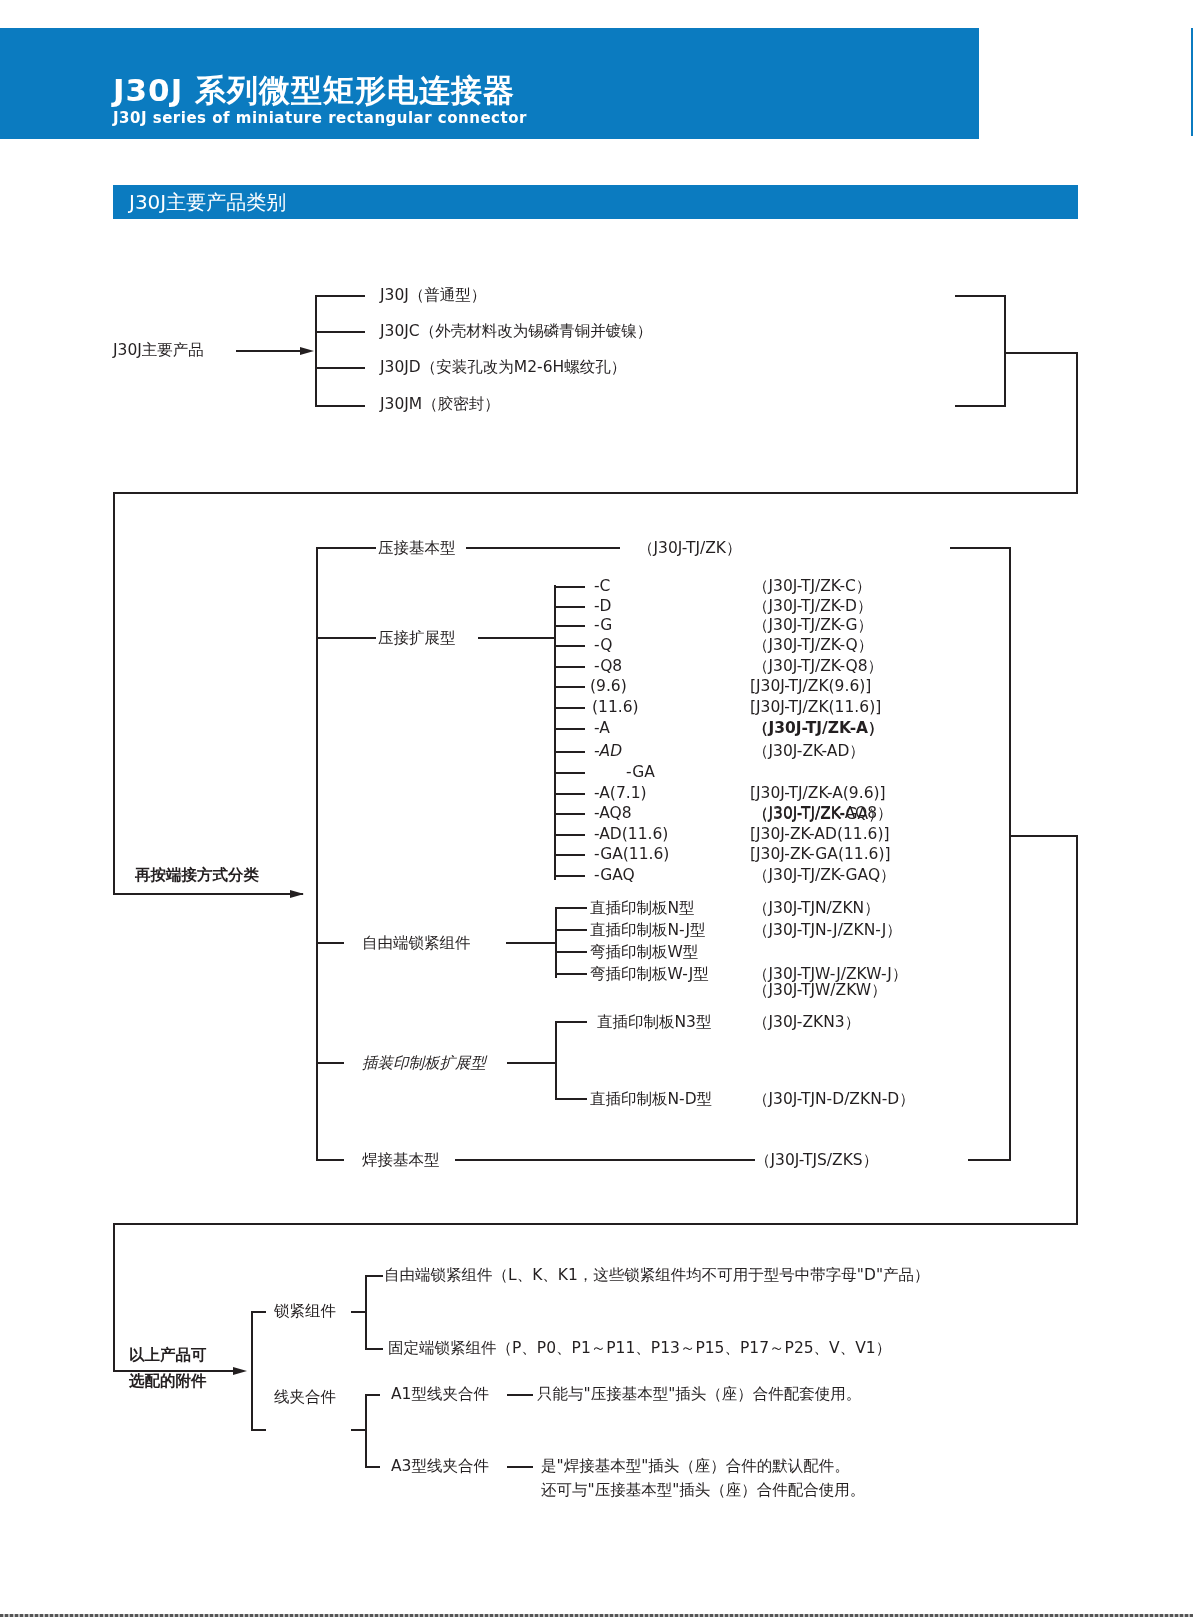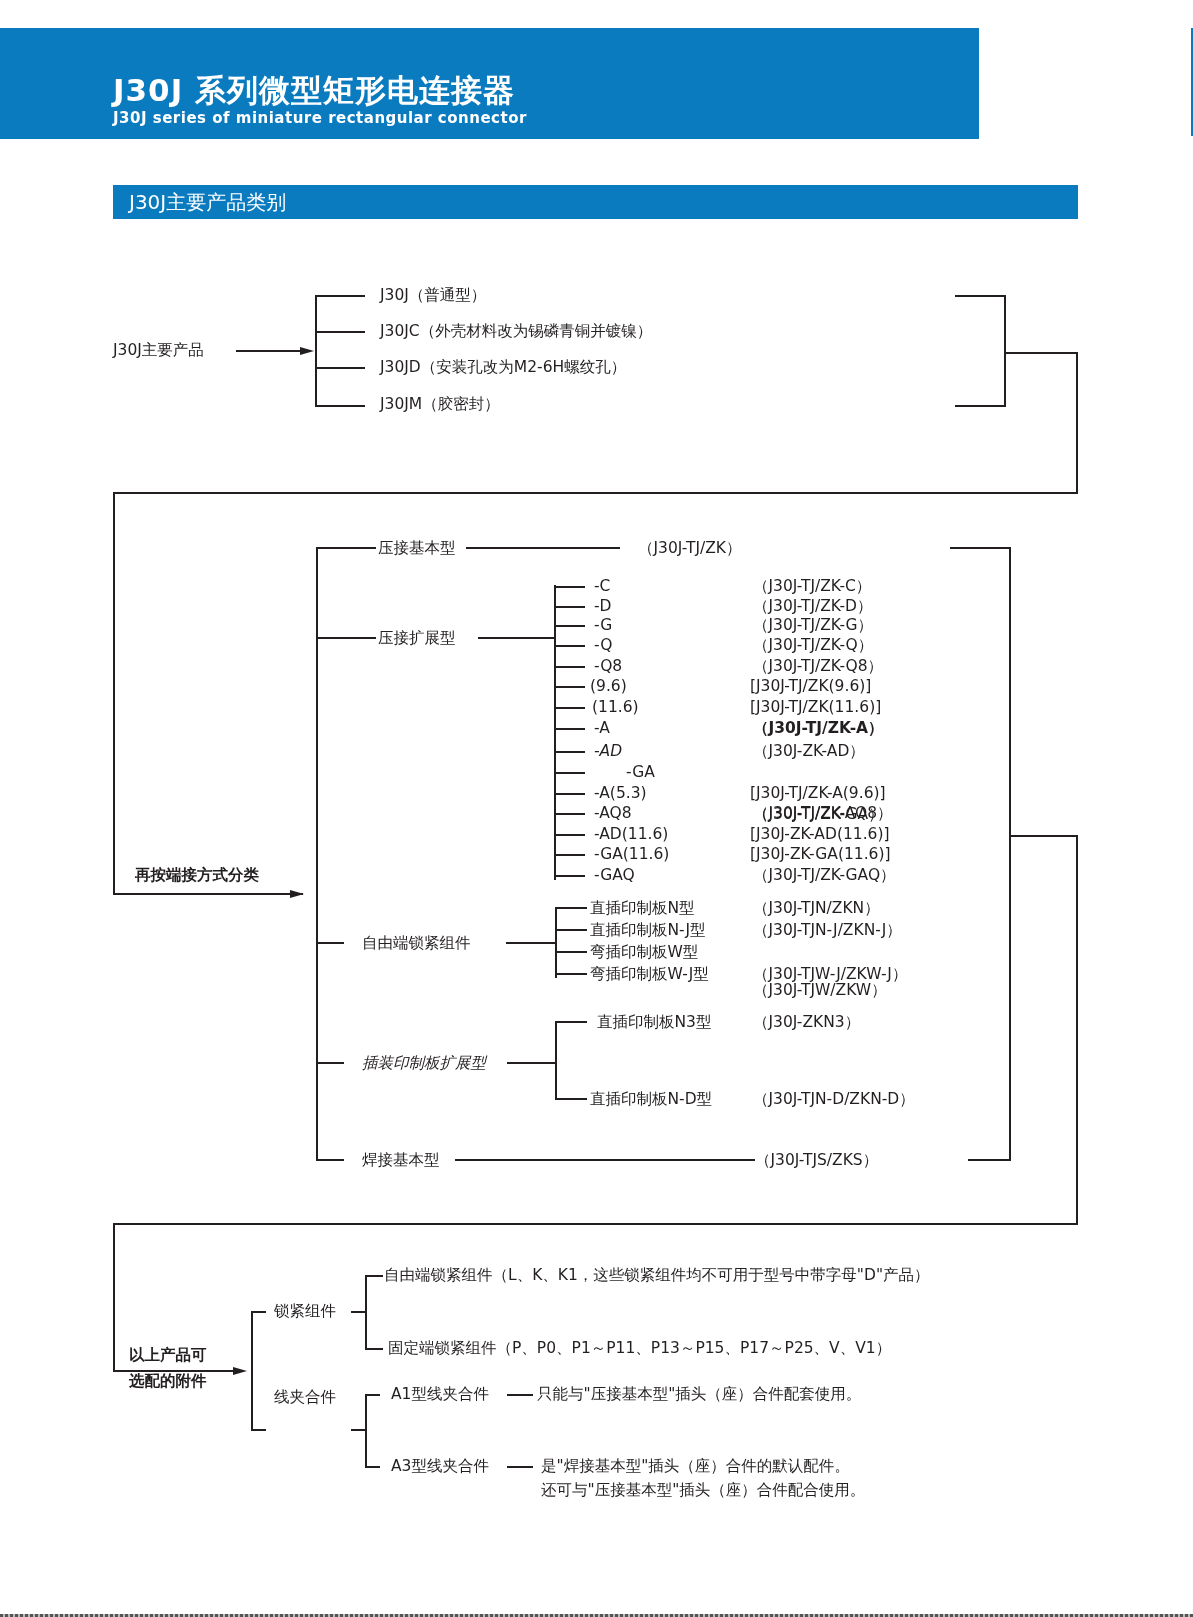--- a/index.html
+++ b/index.html
@@ -118,21 +118,21 @@
     <div class="h" style="left: 555px; top: 728px; width: 30px;"></div>
     <div class="t" style="left: 594px; top: 719px;">-A</div>
     <div class="t" style="left: 753px; top: 719px; font-weight: bold;">（J30J-TJ/ZK-A）</div>
     <div class="h" style="left: 555px; top: 751px; width: 30px;"></div>
     <div class="t" style="left: 594px; top: 742px; font-style: italic;">-AD</div>
     <div class="t" style="left: 753px; top: 742px;">（J30J-ZK-AD）</div>
     <div class="h" style="left: 555px; top: 772px; width: 30px;"></div>
     <div class="t" style="left: 594px; top: 763px; margin-left: 32px;">-GA</div>
     <div class="t" style="left: 753px; top: 805px;">（J30J-TJ/ZK-GA）</div>
     <div class="h" style="left: 555px; top: 793px; width: 30px;"></div>
-    <div class="t" style="left: 594px; top: 784px;">-A(5.3)</div>
+    <div class="t" style="left: 594px; top: 784px;">-A(7.1)</div>
     <div class="t" style="left: 750px; top: 784px;">[J30J-TJ/ZK-A(9.6)]</div>
     <div class="h" style="left: 555px; top: 813px; width: 30px;"></div>
     <div class="t" style="left: 594px; top: 804px;">-AQ8</div>
     <div class="t" style="left: 753px; top: 804px;">（J30J-TJ/ZK-AQ8）</div>
     <div class="h" style="left: 555px; top: 834px; width: 30px;"></div>
     <div class="t" style="left: 594px; top: 825px;">-AD(11.6)</div>
     <div class="t" style="left: 750px; top: 825px;">[J30J-ZK-AD(11.6)]</div>
     <div class="h" style="left: 555px; top: 854px; width: 30px;"></div>
     <div class="t" style="left: 594px; top: 845px;">-GA(11.6)</div>
     <div class="t" style="left: 750px; top: 845px;">[J30J-ZK-GA(11.6)]</div>

